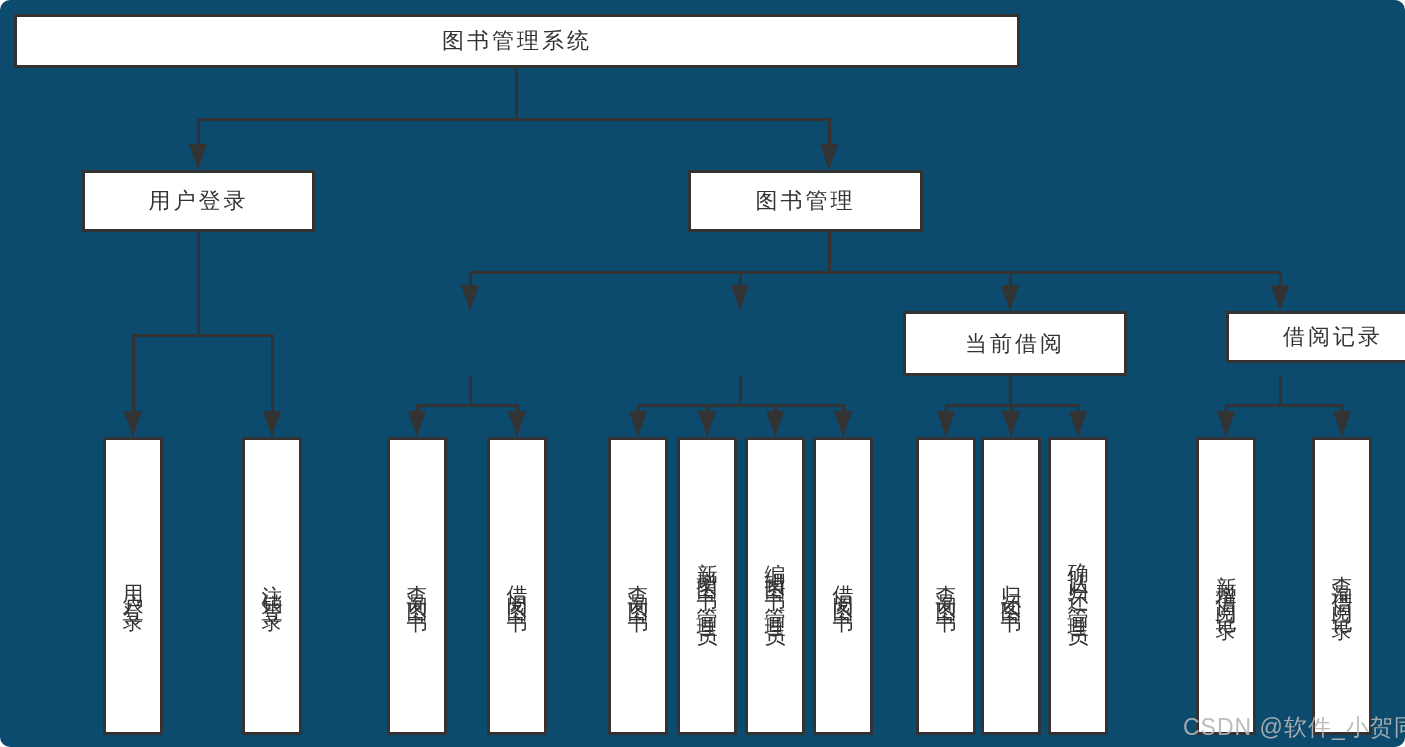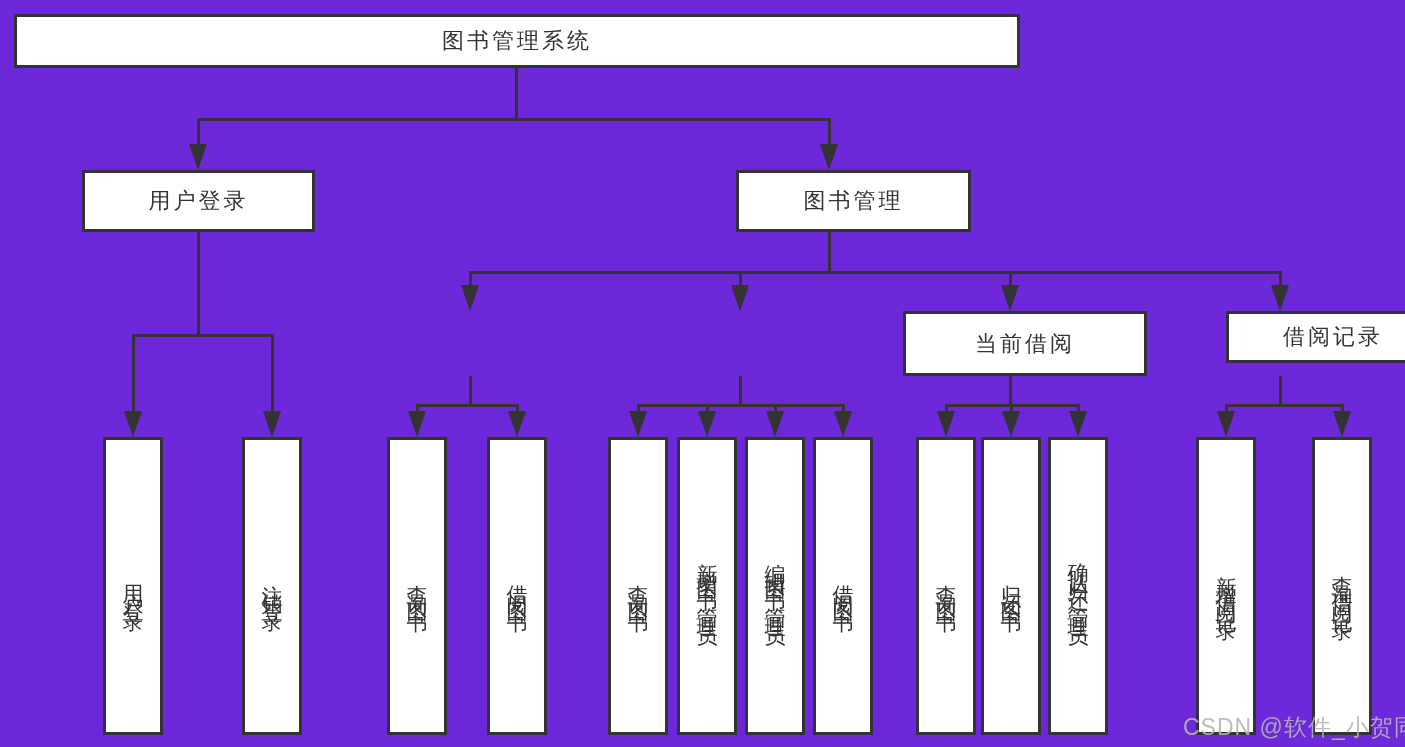--- a/index.html
+++ b/index.html
@@ -5,22 +5,23 @@
   html, body {
     margin: 0;
     padding: 0;
     background: #ffffff;
     font-family: "Liberation Sans", "DejaVu Sans", sans-serif;
   }
   #stage {
     position: relative;
     width: 1405px;
     height: 747px;
-    background: #6d28d9;
+    background: #0c4a6e;
     overflow: hidden;
+    border-radius: 10px;
   }
   .box {
     position: absolute;
     box-sizing: border-box;
     background: #ffffff;
     border: 3px solid #333333;
     color: #333333;
     display: flex;
     align-items: center;
     justify-content: center;
@@ -77,41 +78,41 @@
   <div class="box" style="left:14px;top:14px;width:1006px;height:54px;">图书管理系统</div>
 
   <div class="vl" style="left:515px;top:68px;height:53px;"></div>
   <div class="hl" style="left:197px;top:118px;width:634px;"></div>
   <div class="vl" style="left:197px;top:118px;height:28px;"></div>
   <div class="ar" style="left:189px;top:144px;"></div>
   <div class="vl" style="left:828px;top:118px;height:28px;"></div>
   <div class="ar" style="left:820px;top:144px;"></div>
 
   <div class="box" style="left:82px;top:170px;width:233px;height:62px;">用户登录</div>
-  <div class="box" style="left:736px;top:170px;width:235px;height:62px;">图书管理</div>
+  <div class="box" style="left:688px;top:170px;width:235px;height:62px;">图书管理</div>
 
   <div class="vl" style="left:197px;top:232px;height:104px;"></div>
   <div class="hl" style="left:132px;top:334px;width:142px;"></div>
   <div class="vl" style="left:132px;top:334px;height:80px;"></div>
   <div class="ar" style="left:124px;top:411px;"></div>
   <div class="vl" style="left:271px;top:334px;height:80px;"></div>
   <div class="ar" style="left:263px;top:411px;"></div>
 
   <div class="vl" style="left:828px;top:232px;height:42px;"></div>
   <div class="hl" style="left:469px;top:271px;width:813px;"></div>
   <div class="vl" style="left:469px;top:271px;height:18px;"></div>
   <div class="ar" style="left:461px;top:285px;"></div>
   <div class="vl" style="left:739px;top:271px;height:18px;"></div>
   <div class="ar" style="left:731px;top:285px;"></div>
   <div class="vl" style="left:1009px;top:271px;height:18px;"></div>
   <div class="ar" style="left:1001px;top:285px;"></div>
   <div class="vl" style="left:1279px;top:271px;height:18px;"></div>
   <div class="ar" style="left:1271px;top:285px;"></div>
 
-  <div class="box" style="left:903px;top:311px;width:244px;height:65px;">当前借阅</div>
+  <div class="box" style="left:903px;top:311px;width:224px;height:65px;">当前借阅</div>
   <div class="box" style="left:1211px;top:311px;width:214px;height:52px;margin-left:15px;">借阅记录</div>
 
   <div class="vl" style="left:469px;top:376px;height:31px;"></div>
   <div class="hl" style="left:416px;top:404px;width:103px;"></div>
   <div class="vl" style="left:416px;top:404px;height:12px;"></div>
   <div class="ar" style="left:408px;top:411px;"></div>
   <div class="vl" style="left:516px;top:404px;height:12px;"></div>
   <div class="ar" style="left:508px;top:411px;"></div>
 
   <div class="vl" style="left:739px;top:376px;height:31px;"></div>

